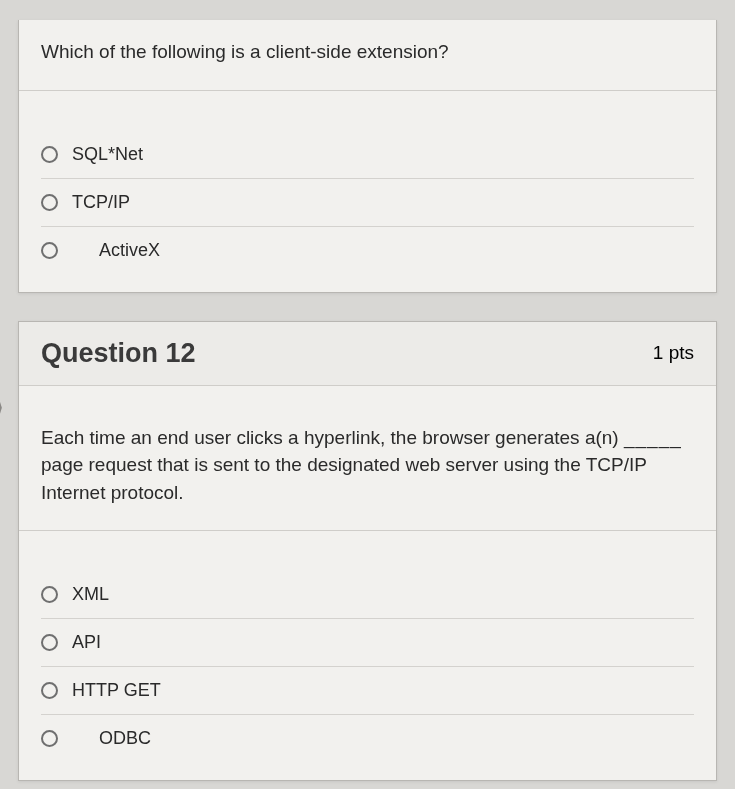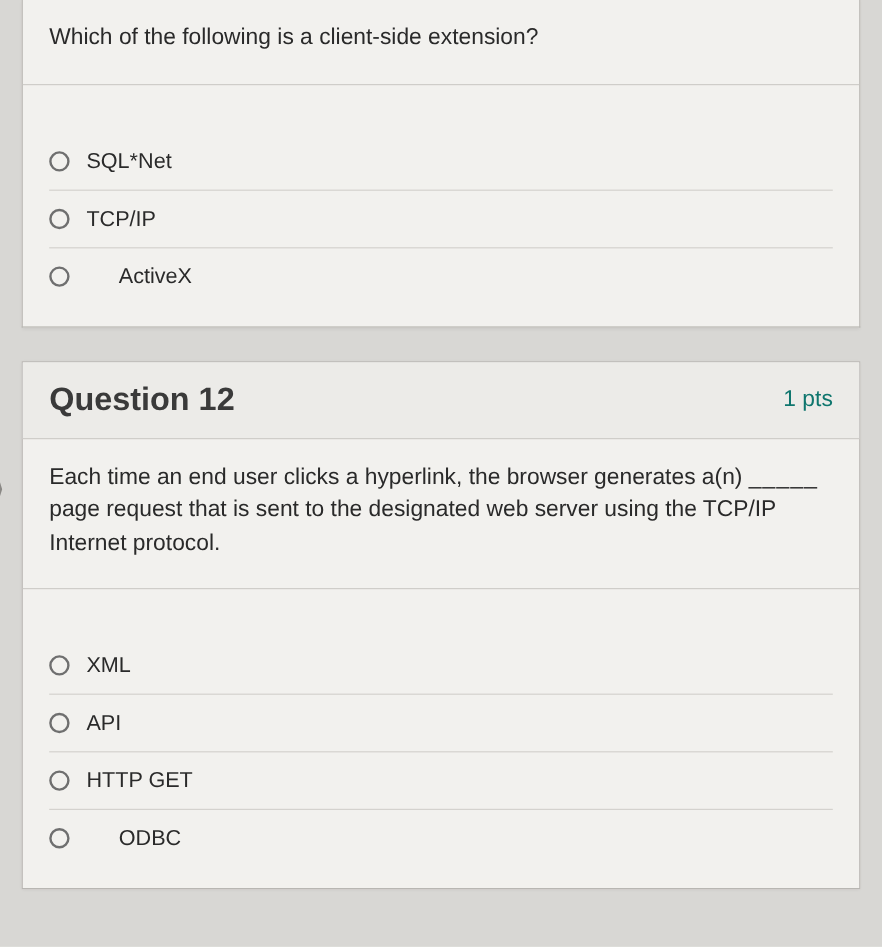--- a/index.html
+++ b/index.html
@@ -17,20 +17,21 @@
     margin: 0 18px 28px 18px;
     box-shadow: 0 1px 3px rgba(0,0,0,0.08);
   }
   .card.first { margin-top: 0; border-top: none; }
   .question-text {
     padding: 18px 22px 24px 22px;
     font-size: 19px;
     color: #2a2a2a;
     line-height: 1.45;
     border-bottom: 1px solid #cfcdc9;
+    margin-top: 20px;
   }
   .options { padding: 8px 22px 18px 22px; margin-top: 32px; }
   .option-row {
     display: flex;
     align-items: center;
     padding: 13px 0;
     border-bottom: 1px solid #d4d2ce;
   }
   .option-row:last-child { border-bottom: none; gap: 27px; }
   .radio {
@@ -54,21 +55,21 @@
     border-bottom: 1px solid #cfcdc9;
     background: #ecebe8;
   }
   .qheader-title {
     font-size: 27px;
     font-weight: 600;
     color: #3a3a3a;
   }
   .qheader-pts {
     font-size: 19px;
-    color: #0f766e;
+    color: #000000;
   }
   .chevron {
     position: absolute;
     left: -6px;
     top: 392px;
     font-size: 26px;
     color: #8a8885;
     font-weight: 300;
     user-select: none;
   }

